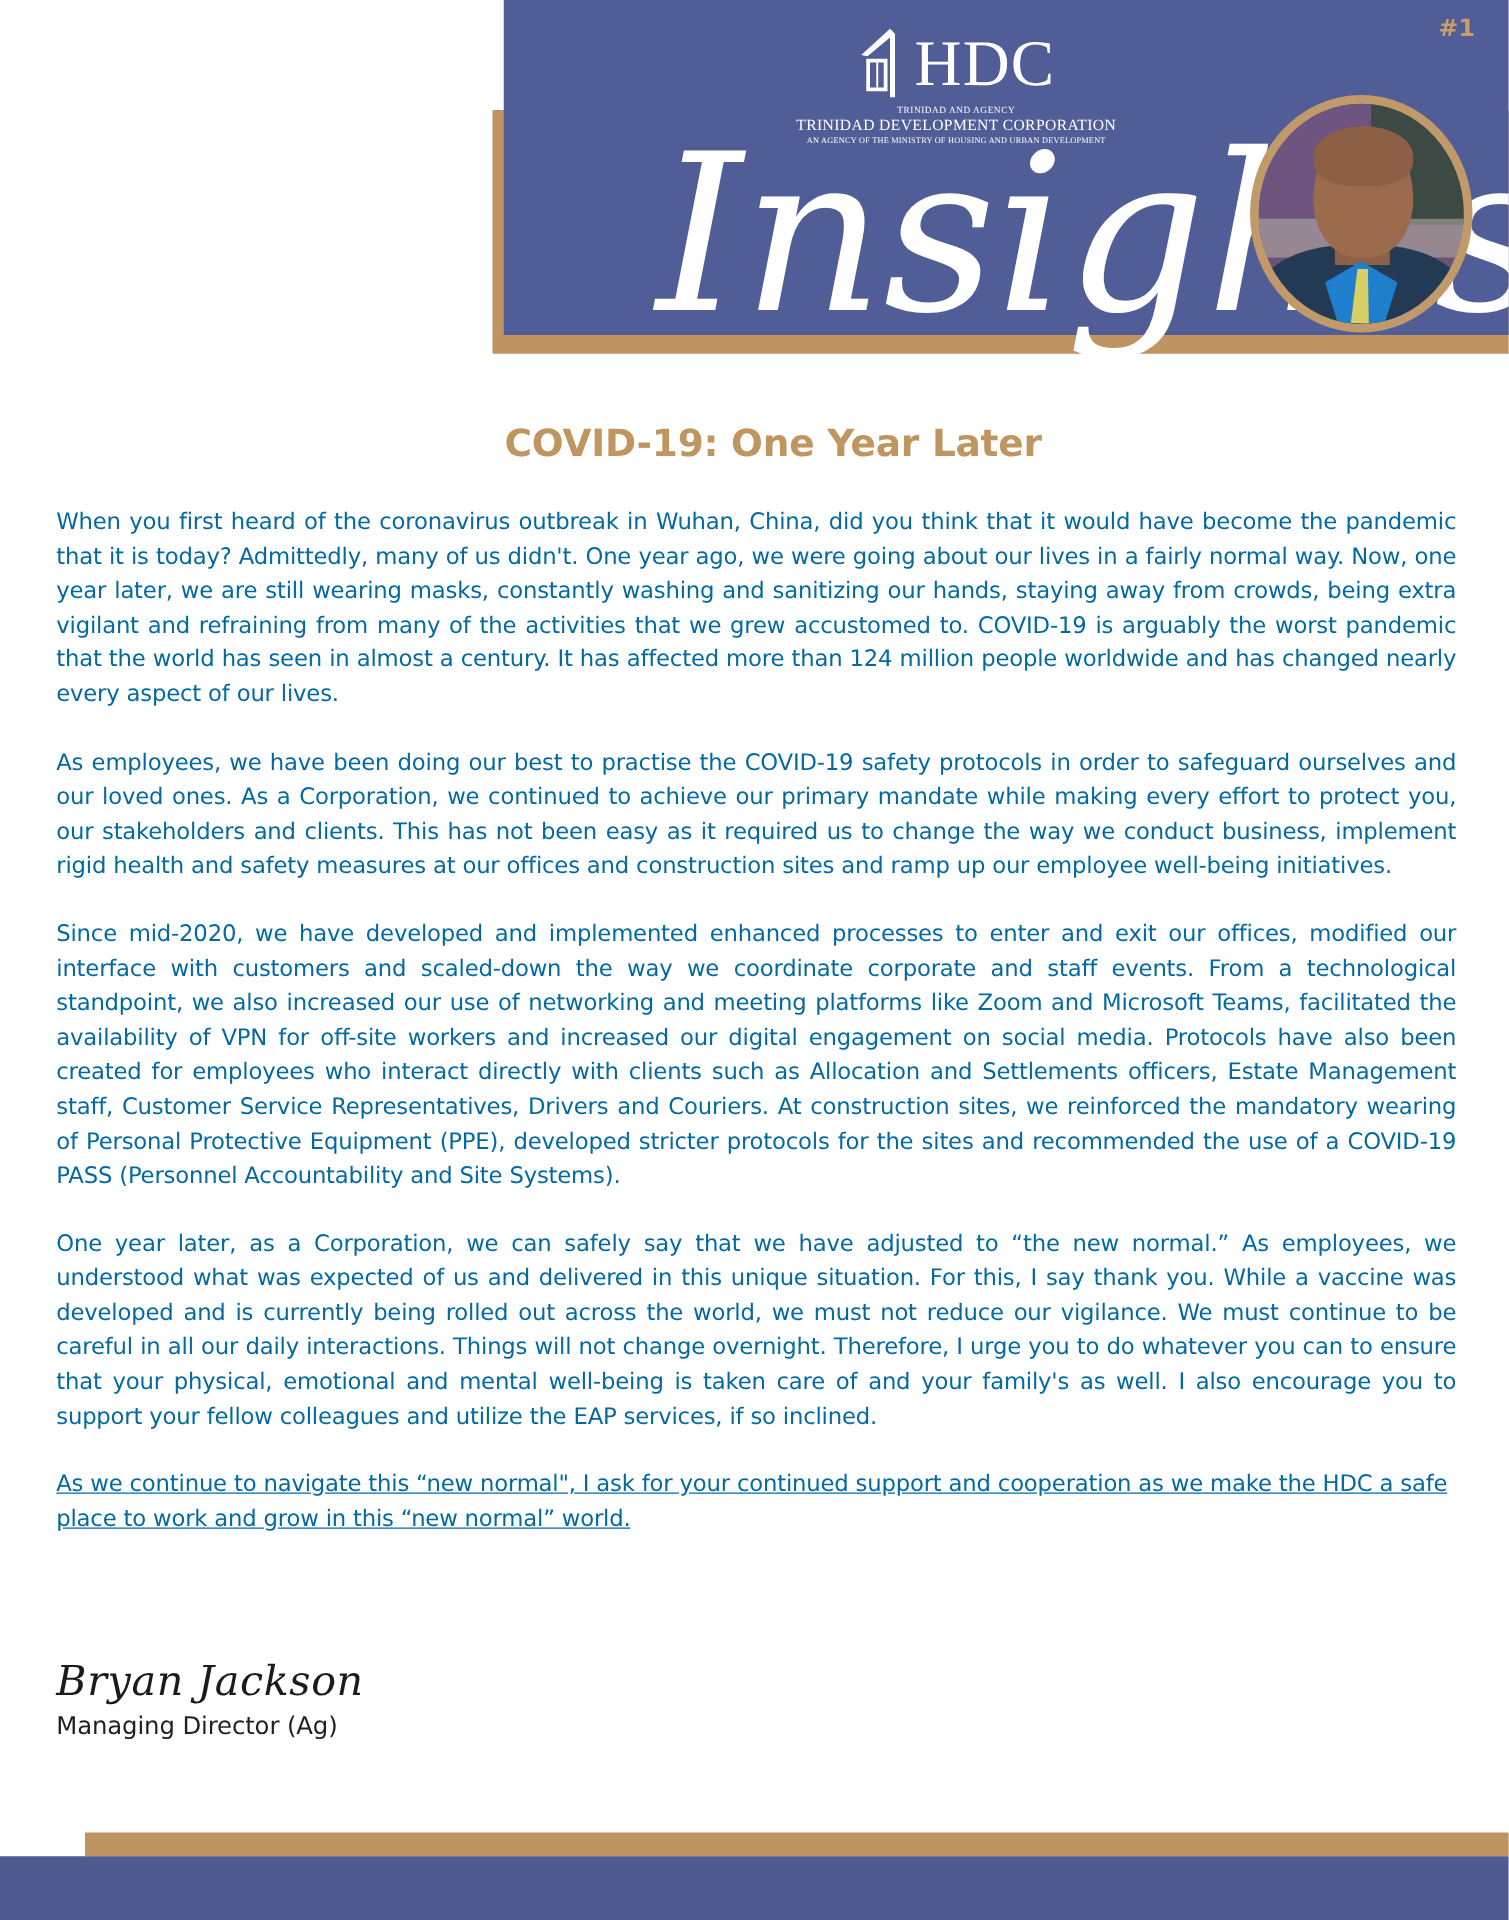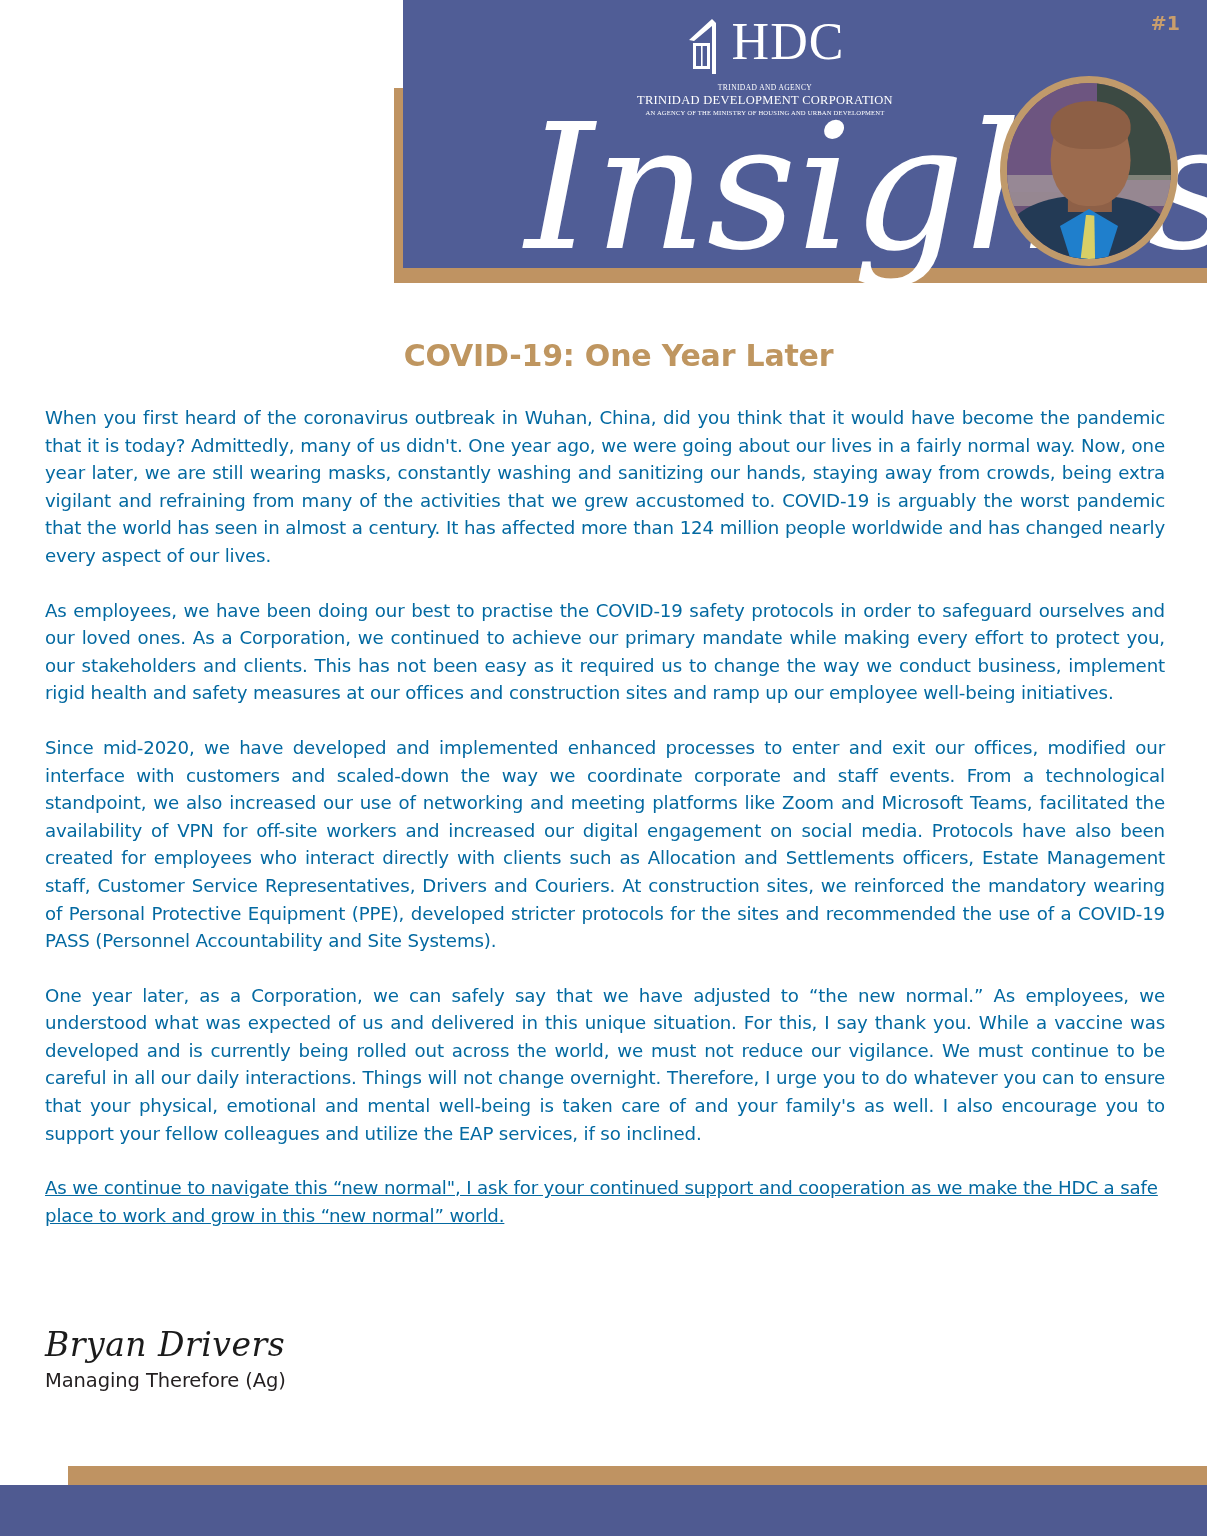--- a/index.html
+++ b/index.html
@@ -56,21 +56,21 @@
   .logo {
     position: absolute;
     left: 212px;
     top: 16px;
     width: 300px;
     text-align: center;
     color: #ffffff;
   }
   .logo-mark-row {
     display: flex;
-    align-items: flex-start;
+    align-items: flex-end;
     justify-content: center;
     gap: 2px;
     height: 62px;
   }
   .logo-house {
     position: relative;
     width: 44px;
     height: 58px;
   }
   .logo-hdc {
@@ -305,18 +305,18 @@
 
 <div class="body-copy">
   <p>When you first heard of the coronavirus outbreak in Wuhan, China, did you think that it would have become the pandemic that it is today? Admittedly, many of us didn't. One year ago, we were going about our lives in a fairly normal way. Now, one year later, we are still wearing masks, constantly washing and sanitizing our hands, staying away from crowds, being extra vigilant and refraining from many of the activities that we grew accustomed to. COVID-19 is arguably the worst pandemic that the world has seen in almost a century. It has affected more than 124 million people worldwide and has changed nearly every aspect of our lives.</p>
   <p>As employees, we have been doing our best to practise the COVID-19 safety protocols in order to safeguard ourselves and our loved ones. As a Corporation, we continued to achieve our primary mandate while making every effort to protect you, our stakeholders and clients. This has not been easy as it required us to change the way we conduct business, implement rigid health and safety measures at our offices and construction sites and ramp up our employee well-being initiatives.</p>
   <p>Since mid-2020, we have developed and implemented enhanced processes to enter and exit our offices, modified our interface with customers and scaled-down the way we coordinate corporate and staff events. From a technological standpoint, we also increased our use of networking and meeting platforms like Zoom and Microsoft Teams, facilitated the availability of VPN for off-site workers and increased our digital engagement on social media. Protocols have also been created for employees who interact directly with clients such as Allocation and Settlements officers, Estate Management staff, Customer Service Representatives, Drivers and Couriers. At construction sites, we reinforced the mandatory wearing of Personal Protective Equipment (PPE), developed stricter protocols for the sites and recommended the use of a COVID-19 PASS (Personnel Accountability and Site Systems).</p>
   <p>One year later, as a Corporation, we can safely say that we have adjusted to “the new normal.” As employees, we understood what was expected of us and delivered in this unique situation. For this, I say thank you. While a vaccine was developed and is currently being rolled out across the world, we must not reduce our vigilance. We must continue to be careful in all our daily interactions. Things will not change overnight. Therefore, I urge you to do whatever you can to ensure that your physical, emotional and mental well-being is taken care of and your family's as well. I also encourage you to support your fellow colleagues and utilize the EAP services, if so inclined.</p>
   <p class="last">As we continue to navigate this “new normal", I ask for your continued support and cooperation as we make the HDC a safe place to work and grow in this “new normal” world.</p>
 </div>
 
 <div class="signoff">
-  <div class="signature">Bryan Drivers</div>
-  <div class="signoff-role">Managing Therefore (Ag)</div>
+  <div class="signature">Bryan Jackson</div>
+  <div class="signoff-role">Managing Director (Ag)</div>
 </div>
 
 <div class="footer-gold"></div>
 <div class="footer-blue"></div>
 
 </body></html>

